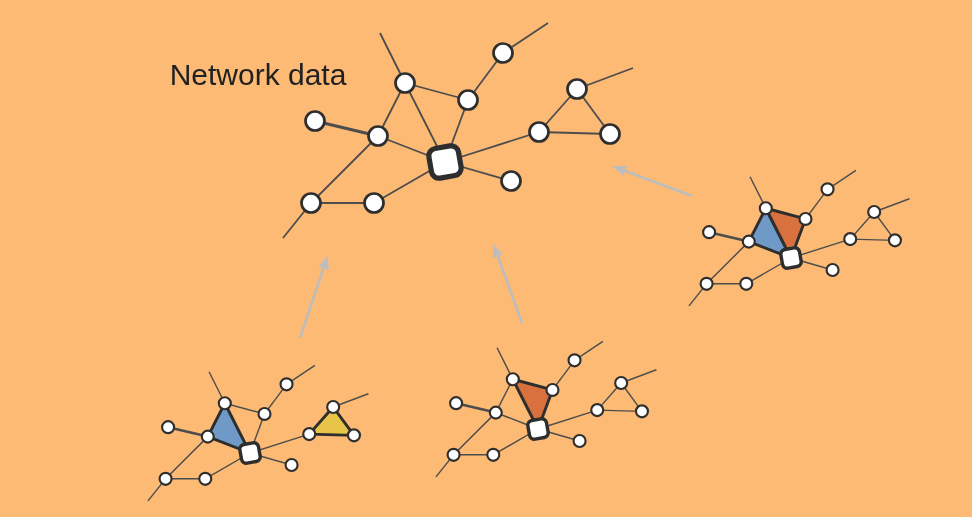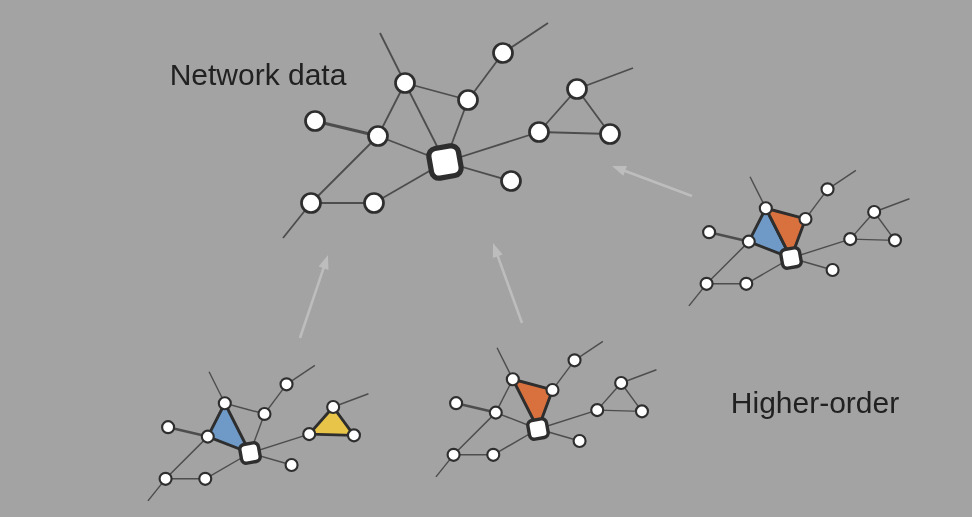--- a/index.html
+++ b/index.html
@@ -1,19 +1,19 @@
 <!DOCTYPE html>
 <html><head>
 <meta charset="utf-8">
 <style>
   html,body{margin:0;padding:0;background:#fff;}
   .canvas{
     position:relative;
     width:972px;height:517px;
-    background:#a3a3a3;
+    background:#fdba74;
     overflow:hidden;
     font-family:"Liberation Sans", sans-serif;
   }
   #diagram{position:absolute;left:0;top:0;}
   .fig-label{
     position:absolute;
     color:#212121;
     font-size:30px;
     line-height:34px;
     text-align:center;
@@ -174,15 +174,14 @@
       </g>
       <g>
         <line x1="692" y1="196" x2="621.831456364475" y2="169.6867961366781" stroke="#bdbdbd" stroke-width="2.6"></line>
         <polygon points="612,166 626.9344503822263,166.04681645887845 623.2827665897071,175.7846399055965" fill="#bdbdbd"></polygon>
       </g>
     </svg>
 
   <div class="fig-label" id="label-network-data">Network data</div>
 
   <div class="fig-label" id="label-higher-order">
-    <div>Higher-order</div>
   </div>
 </div>
 
 </body></html>

